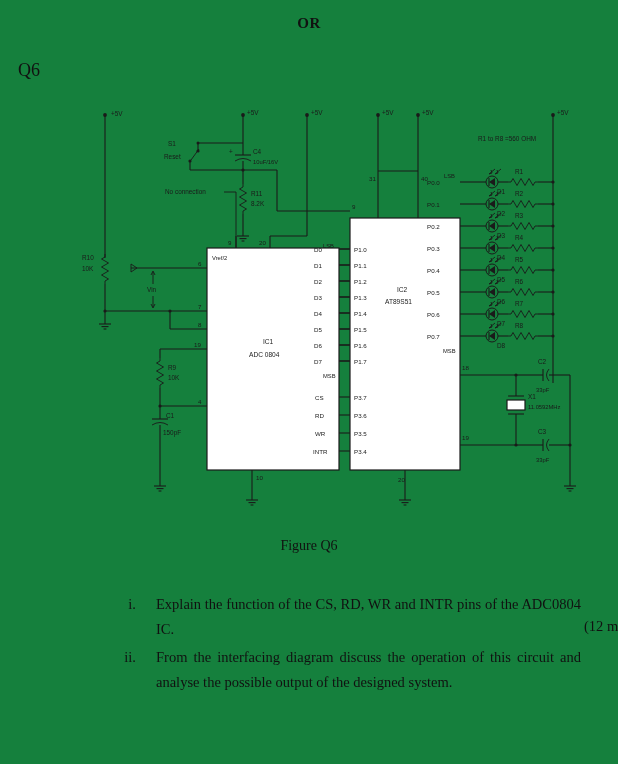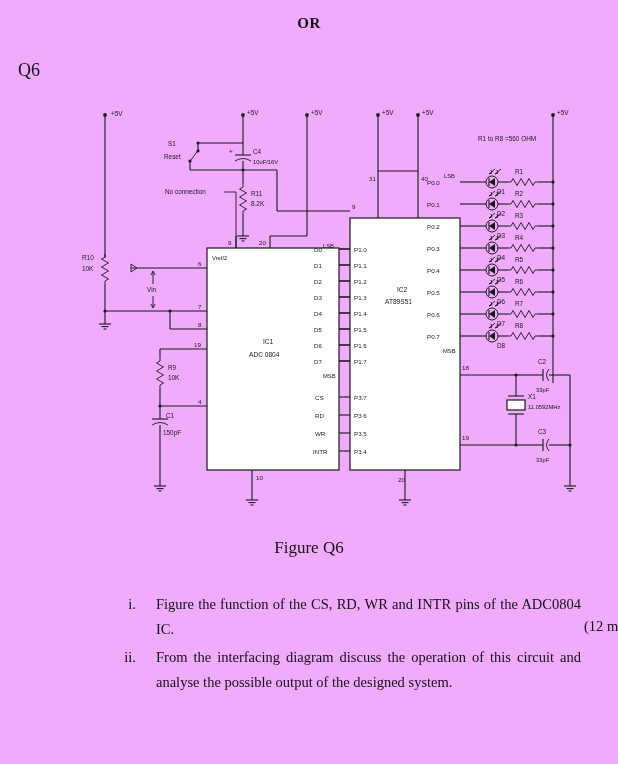--- a/index.html
+++ b/index.html
@@ -12,21 +12,21 @@
     width: 618px;
     height: 764px;
     position: relative;
     font-family: "Liberation Serif", serif;
     color: #111111;
     overflow: hidden;
   }
   .page {
     position: absolute;
     inset: 0;
-    background: #f0abfc;
+    background: #15803d;
   }
 
   
   .or-heading {
     position: absolute;
     top: 15px;
     left: 0;
     width: 618px;
     text-align: center;
     font-size: 15px;
@@ -46,21 +46,21 @@
     left: 78px;
     font-size: 15px;
     letter-spacing: 0.1px;
   }
   .figure-caption {
     position: absolute;
     top: 538px;
     left: 0;
     width: 618px;
     text-align: center;
-    font-size: 17px;
+    font-size: 14px;
   }
 
   .subq {
     position: absolute;
     font-size: 14.5px;
     line-height: 25px;
   }
   .subq .roman {
     position: absolute;
     left: 0;
@@ -571,21 +571,21 @@
       <line class="wire" x1="339" y1="253" x2="350" y2="253"></line>
     </g>
 
   </svg>
   </div>
 
   <div class="figure-caption">Figure Q6</div>
 
   <div class="subq" id="subq-1">
     <span class="roman">i.</span>
-    <span class="body">Figure the function of the CS, RD, WR and INTR pins of the ADC0804 IC.</span>
+    <span class="body">Explain the function of the CS, RD, WR and INTR pins of the ADC0804 IC.</span>
   </div>
   <div class="marks" id="marks-1">(12 m</div>
 
   <div class="subq" id="subq-2">
     <span class="roman">ii.</span>
     <span class="body">From the interfacing diagram discuss the operation of this circuit and analyse the possible output of the designed system.</span>
   </div>
   <div class="marks" id="marks-2">(13 m</div>
 
 </div>

